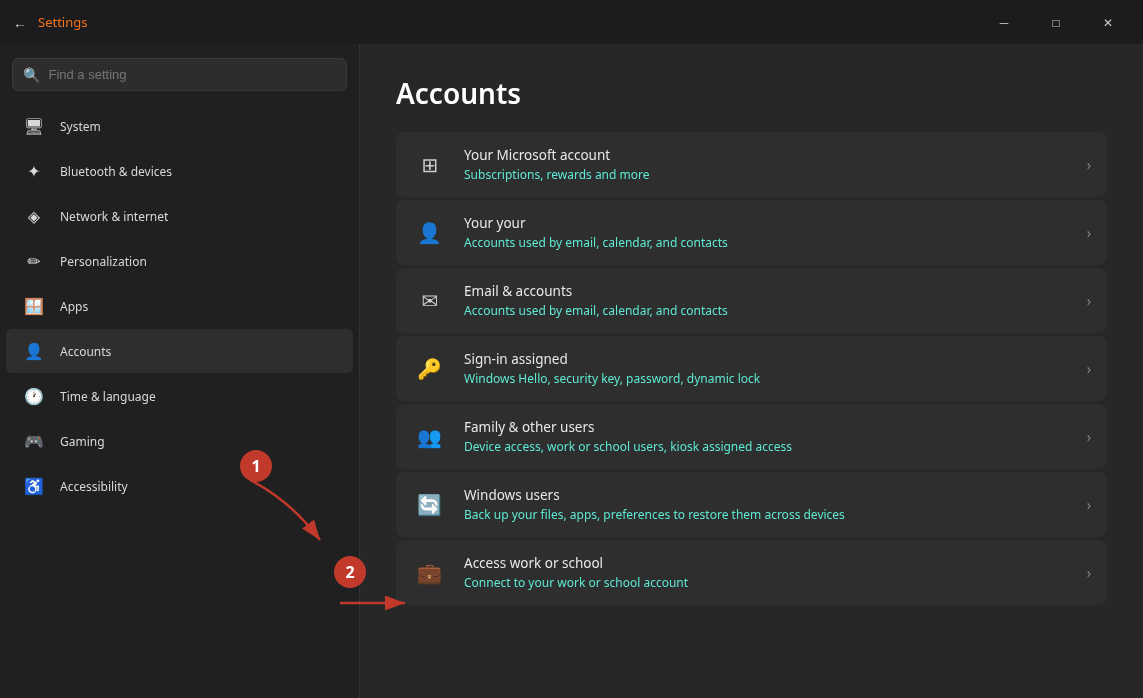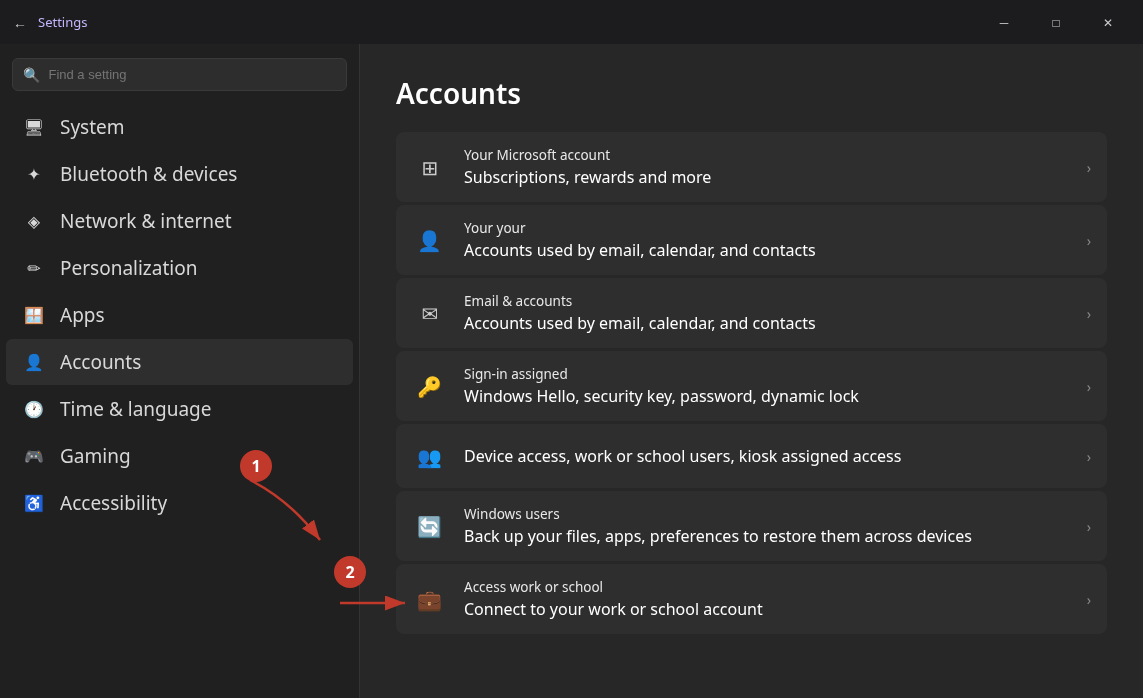--- a/index.html
+++ b/index.html
@@ -24,21 +24,21 @@
     }
     .titlebar-icon {
       width: 16px; height: 16px;
       display: flex; align-items: center; justify-content: center;
       color: #ccc;
       font-size: 14px;
       cursor: pointer;
     }
     .titlebar-title {
       font-size: 13px;
-      color: #c4b5fd;
+      color: #f97316;
     }
     .window-controls {
       margin-left: auto;
       display: flex;
       gap: 6px;
     }
     .win-btn {
       width: 46px;
       height: 32px;
       display: flex;
@@ -102,21 +102,21 @@
       color: #d8d8d8;
       transition: background 0.1s;
     }
     .nav-item.active { background: #2e2e2e; }
     .nav-icon {
       width: 24px; height: 24px;
       display: flex; align-items: center; justify-content: center;
       font-size: 16px;
       flex-shrink: 0;
     }
-    .nav-label { font-size: 19px; text-align: center; }
+    .nav-label { font-size: 12px; text-align: center; }
 
     
     .sidebar::-webkit-scrollbar { width: 4px; }
     .sidebar::-webkit-scrollbar-thumb { background: #444; border-radius: 2px; }
 
     
     .main-content {
       flex: 1;
       background: #272727;
       padding: 30px 36px;
@@ -156,22 +156,22 @@
       color: #ccc;
     }
     .setting-text { flex: 1; }
     .setting-title {
       font-size: 13.5px;
       font-weight: 400;
       color: #e8e8e8;
       margin-bottom: 2px;
     }
     .setting-subtitle {
-      font-size: 16px;
-      color: #ffffff;
+      font-size: 12px;
+      color: #5eead4;
     }
     .chevron {
       color: #888;
       font-size: 14px;
     }
 
     
     .annotation {
       position: absolute;
       width: 32px;
@@ -295,20 +295,21 @@
     <div class="setting-icon-wrap">🔑</div>
     <div class="setting-text">
       <div class="setting-title">Sign-in assigned</div>
       <div class="setting-subtitle">Windows Hello, security key, password, dynamic lock</div>
     </div>
     <span class="chevron">›</span>
   </div>
         <div class="setting-card">
     <div class="setting-icon-wrap">👥</div>
     <div class="setting-text">
+      <div class="setting-title">Family &amp; other users</div>
       <div class="setting-subtitle">Device access, work or school users, kiosk assigned access</div>
     </div>
     <span class="chevron">›</span>
   </div>
         <div class="setting-card">
     <div class="setting-icon-wrap">🔄</div>
     <div class="setting-text">
       <div class="setting-title">Windows users</div>
       <div class="setting-subtitle">Back up your files, apps, preferences to restore them across devices</div>
     </div>

